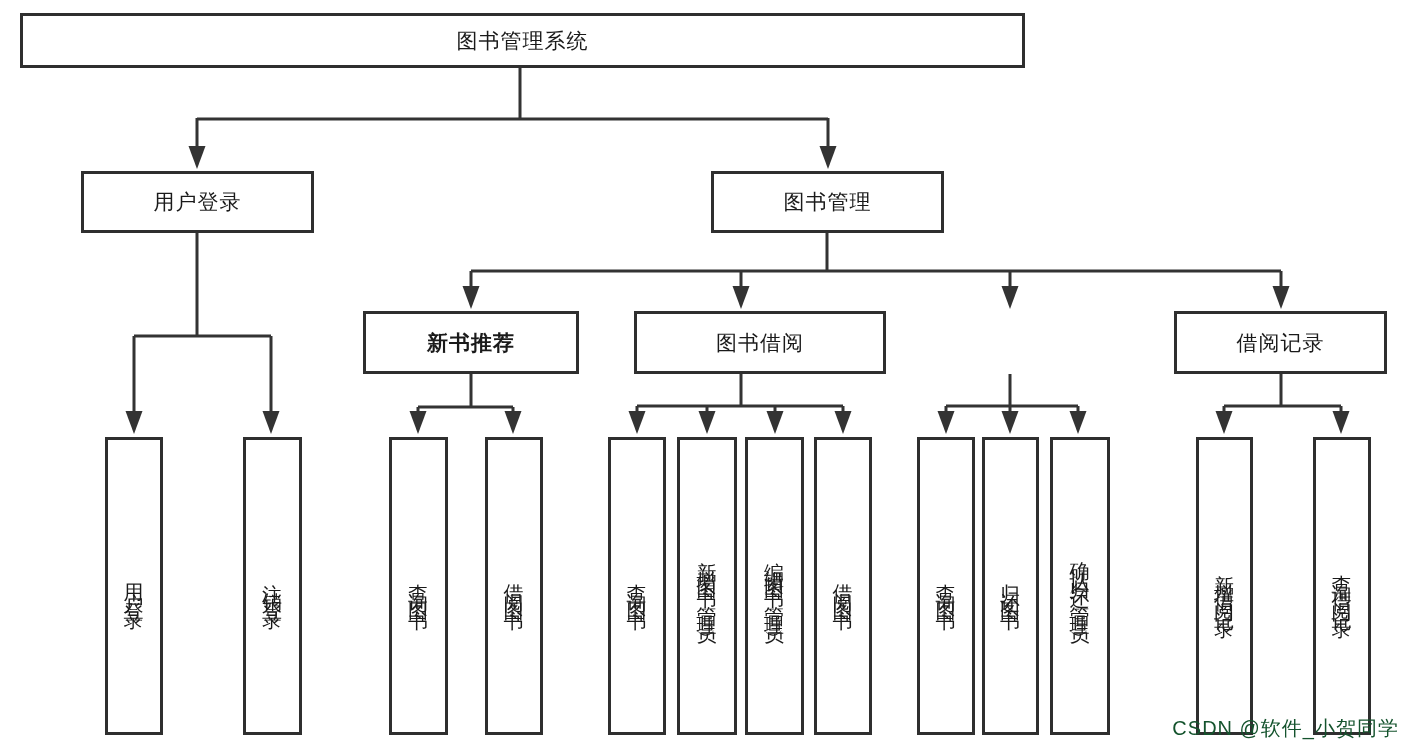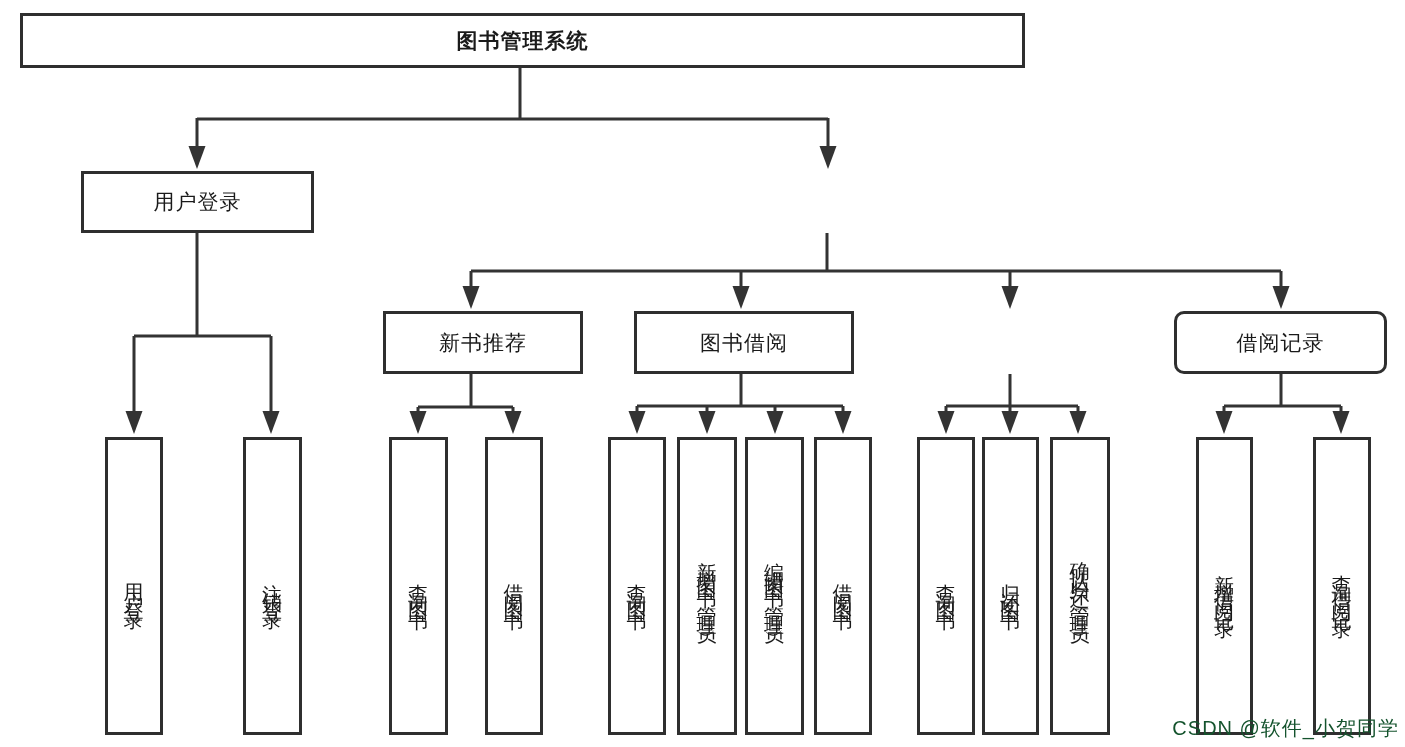--- a/index.html
+++ b/index.html
@@ -95,35 +95,38 @@
       <polygon points="766.5,411 783.5,411 775,434"></polygon>
       <polygon points="834.5,411 851.5,411 843,434"></polygon>
       <polygon points="937.5,411 954.5,411 946,434"></polygon>
       <polygon points="1001.5,411 1018.5,411 1010,434"></polygon>
       <polygon points="1069.5,411 1086.5,411 1078,434"></polygon>
       <polygon points="1215.5,411 1232.5,411 1224,434"></polygon>
       <polygon points="1332.5,411 1349.5,411 1341,434"></polygon>
     </g>
   </svg>
 
-  <div class="box h" style="left:20px; top:13px; width:1005px; height:55px;font-weight:bold;">
+  <div class="box h" style="left:20px; top:13px; width:1005px; height:55px;">
     <span class="lbl">图书管理系统</span>
   </div>
 
   <div class="box h" style="left:81px; top:171px; width:233px; height:62px;">
     <span class="lbl">用户登录</span>
   </div>
+  <div class="box h" style="left:711px; top:171px; width:233px; height:62px;">
+    <span class="lbl">图书管理</span>
+  </div>
 
-  <div class="box h" style="left:383px; top:311px; width:200px; height:63px;">
+  <div class="box h" style="left:363px; top:311px; width:216px; height:63px;font-weight:bold;">
     <span class="lbl">新书推荐</span>
   </div>
-  <div class="box h" style="left:634px; top:311px; width:220px; height:63px;">
+  <div class="box h" style="left:634px; top:311px; width:252px; height:63px;">
     <span class="lbl">图书借阅</span>
   </div>
-  <div class="box h" style="left:1174px; top:311px; width:213px; height:63px;border-radius:10px;">
+  <div class="box h" style="left:1174px; top:311px; width:213px; height:63px;">
     <span class="lbl">借阅记录</span>
   </div>
 
   <div class="box v" style="left:105px; top:437px; width:58px; height:298px;">
     <span class="lbl">用户登录</span>
   </div>
   <div class="box v" style="left:243px; top:437px; width:59px; height:298px;">
     <span class="lbl">注销登录</span>
   </div>
 

